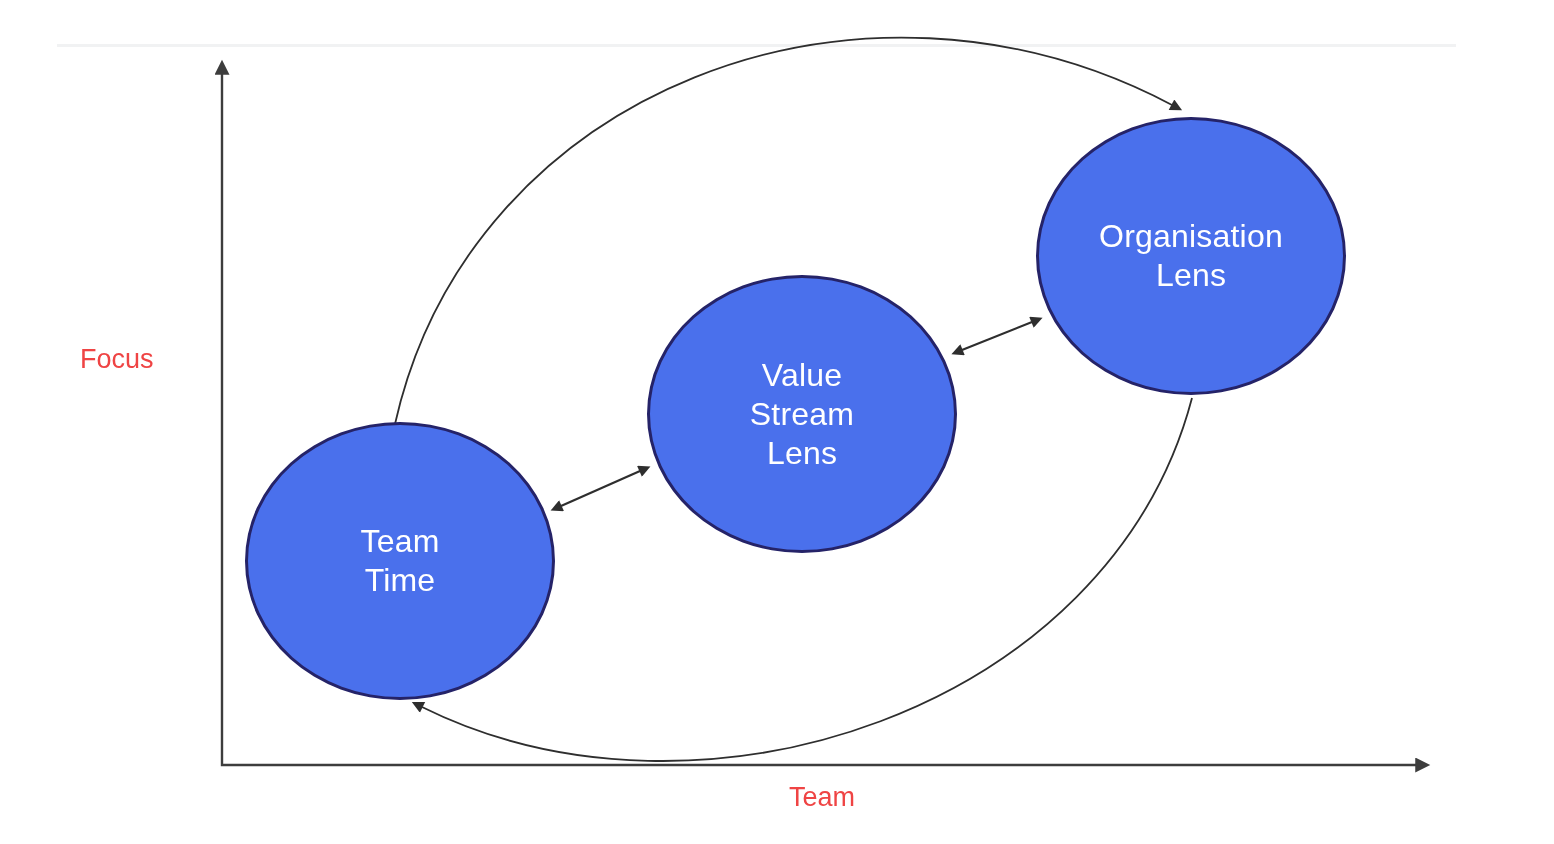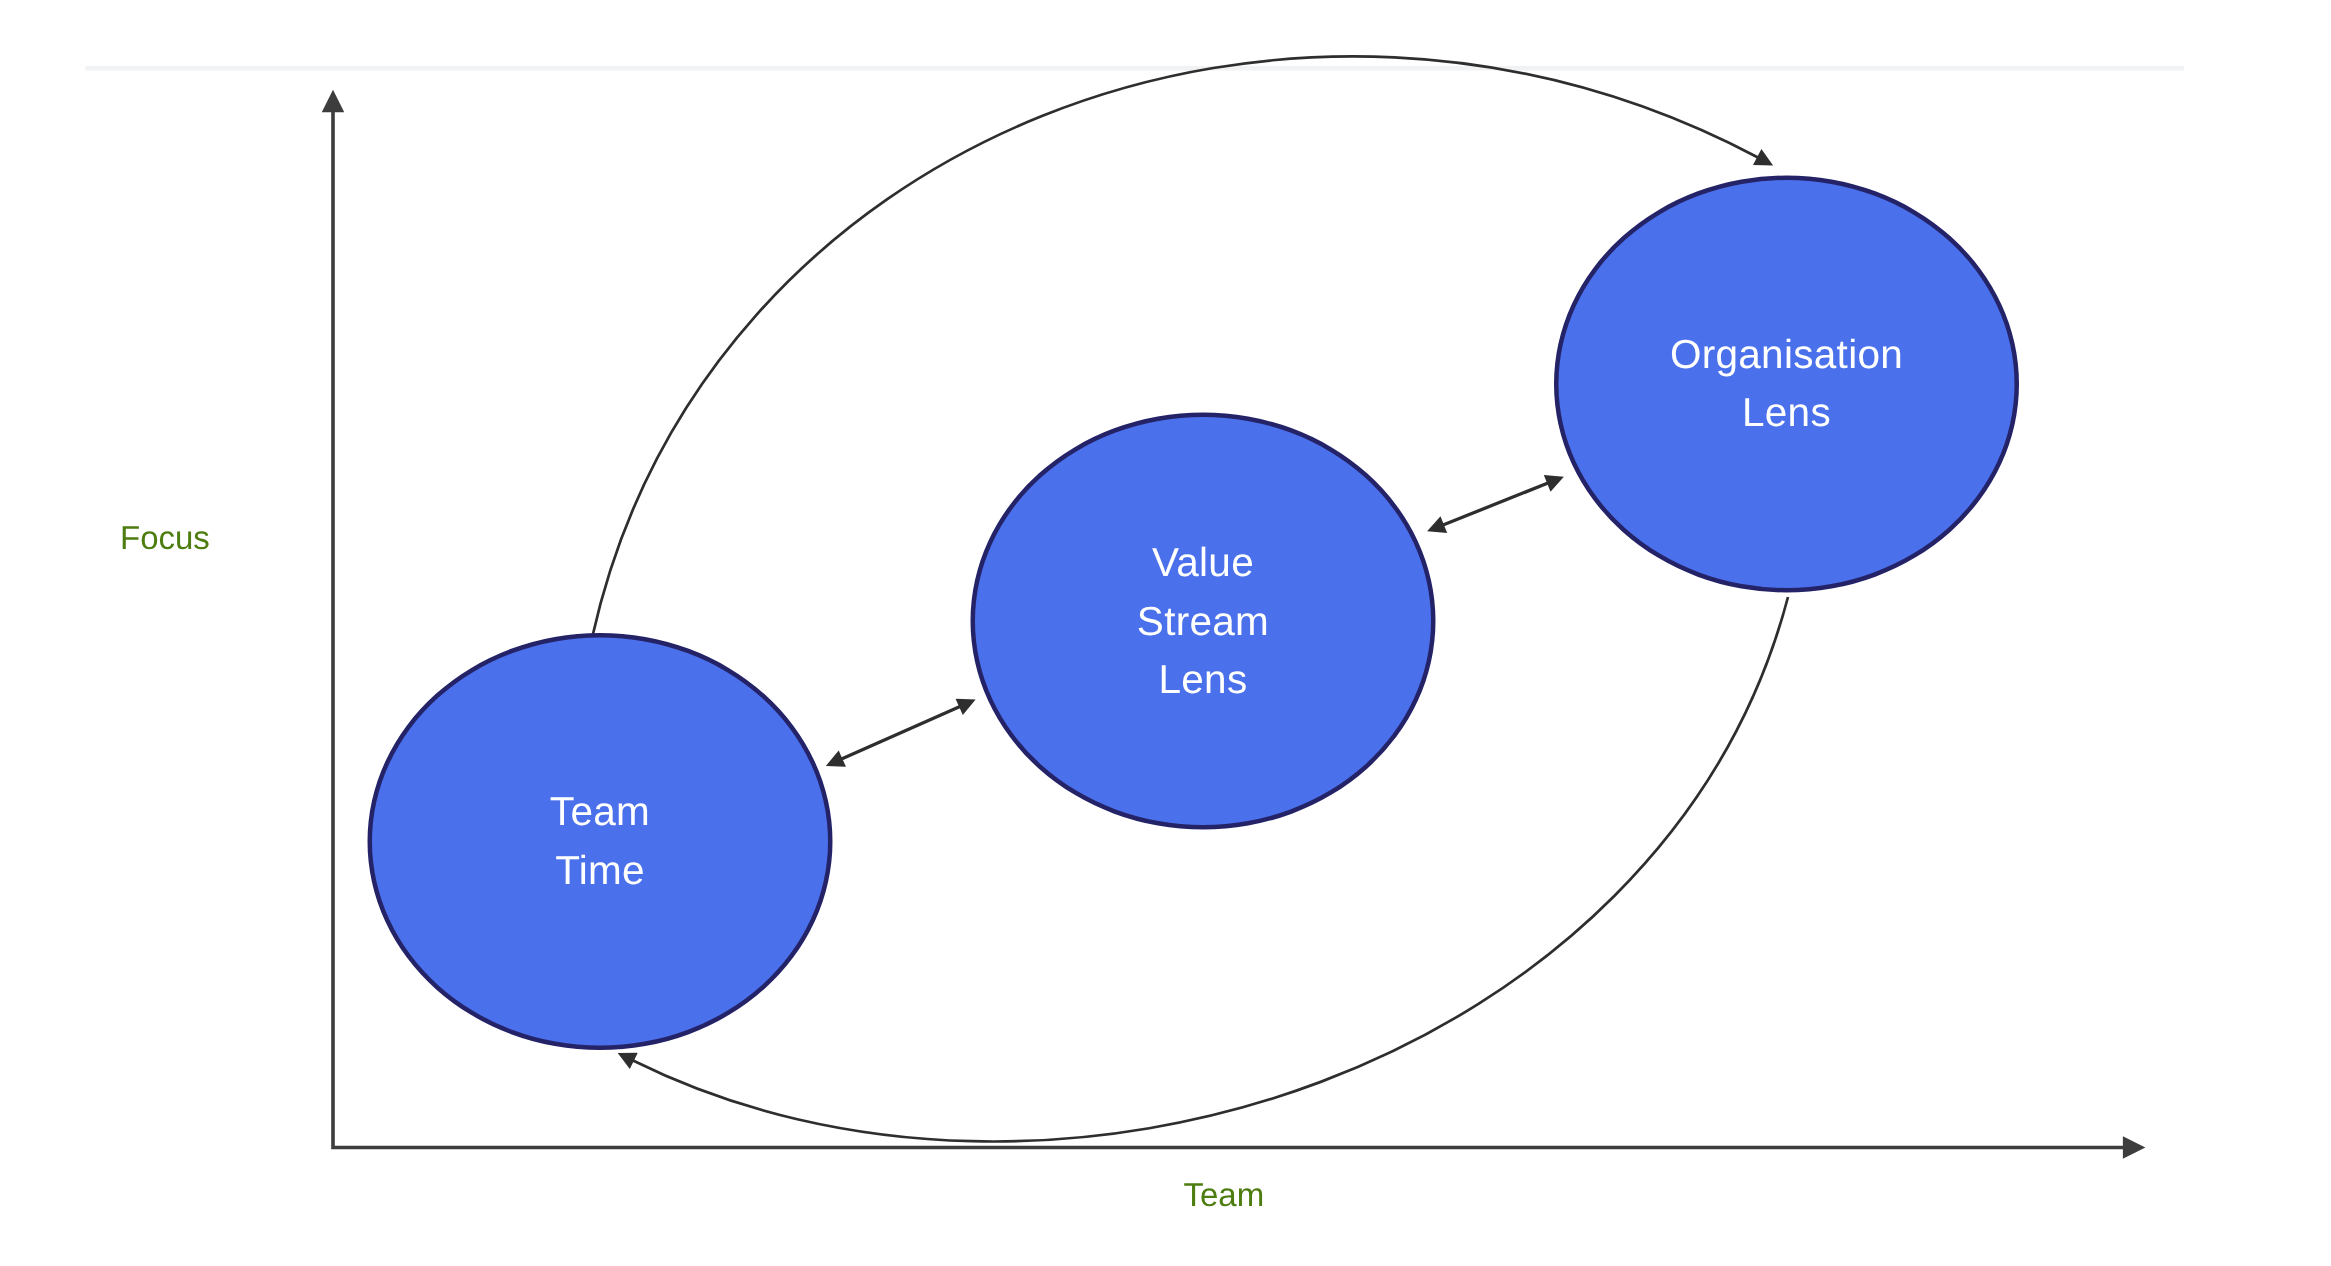--- a/index.html
+++ b/index.html
@@ -43,22 +43,22 @@
   }
   marker path {
     fill: #2e2e2e;
     stroke: none;
   }
   marker.axis-marker path {
     fill: #3d3d3d;
   }
   .axis-label {
     position: absolute;
-    color: #4d7c0f;
-    font-size: 22px;
+    color: #ef4444;
+    font-size: 27px;
     line-height: 30px;
     white-space: nowrap;
   }
   .y-axis-label {
     left: 80px;
     top: 344px;
   }
   .x-axis-label {
     left: 789px;
     top: 782px;
@@ -73,21 +73,21 @@
     box-sizing: border-box;
     display: flex;
     align-items: center;
     justify-content: center;
   }
   .node-team { left: 245px; top: 422px; }
   .node-value { left: 647px; top: 275px; }
   .node-org  { left: 1036px; top: 117px; }
   .node-label {
     color: #ffffff;
-    font-size: 27px;
+    font-size: 32px;
     line-height: 39px;
     text-align: center;
     white-space: pre-line;
     letter-spacing: 0.2px;
   }
 </style>
 </head>
 <body>
 
 <div class="stage">

